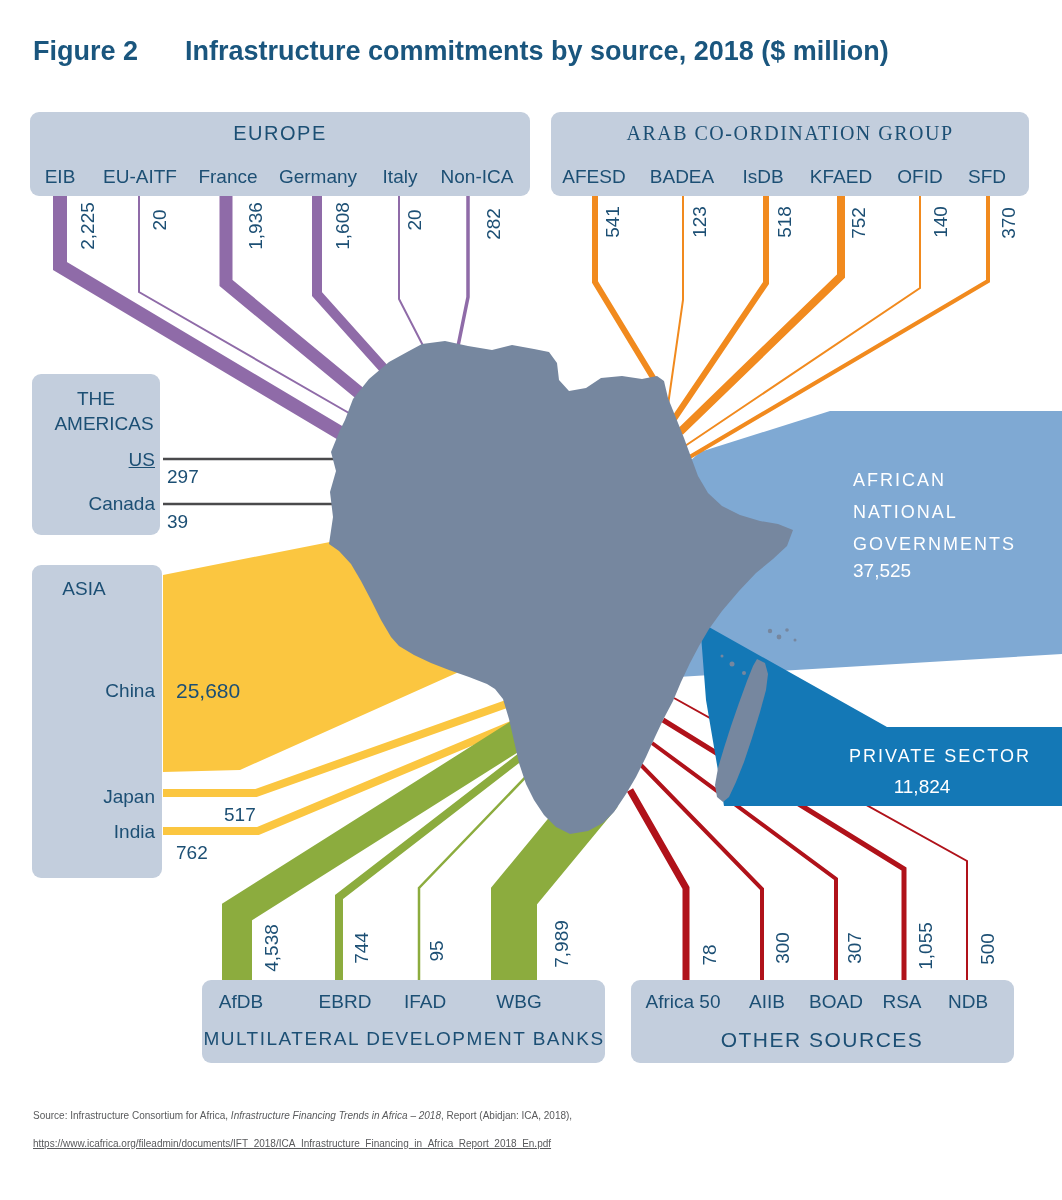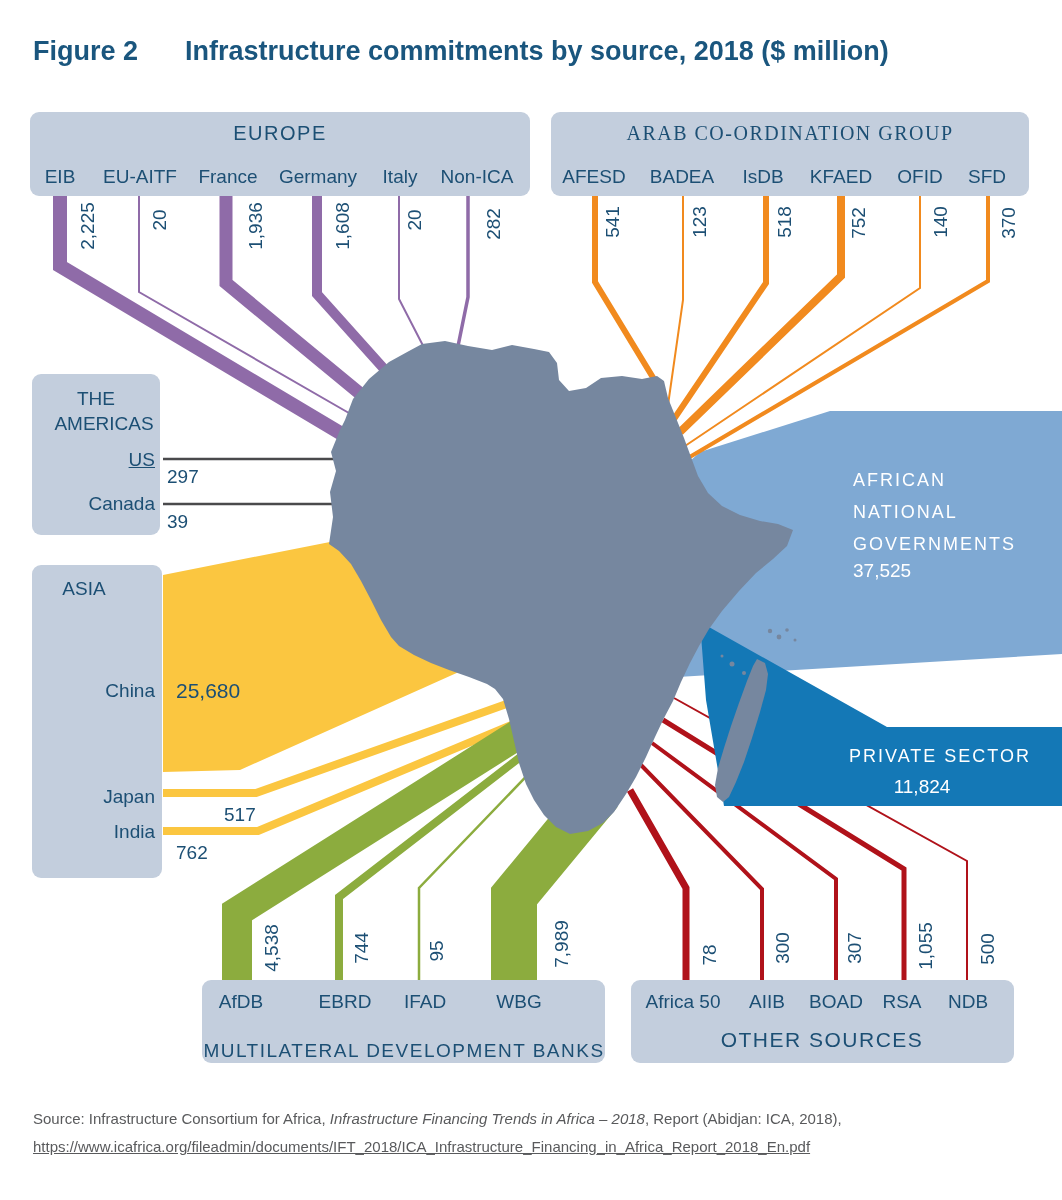--- a/index.html
+++ b/index.html
@@ -14,21 +14,21 @@
   .txt{position:absolute;z-index:2;color:#1c4f74;font-size:19px;white-space:nowrap;}
   .ctr{transform:translateX(-50%);}
   .boxtitle{letter-spacing:1.5px;font-size:20px;}
   .rot{
     position:absolute;z-index:2;color:#1c4f74;font-size:19px;white-space:nowrap;
     transform:translate(-50%,-50%) rotate(-90deg);
   }
   .rlabel{position:absolute;z-index:2;color:#1c4f74;font-size:19px;width:95px;text-align:right;white-space:nowrap;}
   .white{color:#ffffff;letter-spacing:2px;font-size:18px;}
   .figtitle{color:#1a567e;font-size:27px;font-weight:600;}
-  .src{position:absolute;z-index:2;color:#595a5c;font-size:15px;white-space:nowrap;text-align:right;}
+  .src{position:absolute;z-index:2;color:#595a5c;font-size:10px;white-space:nowrap;text-align:right;}
   a.srclink{color:#595a5c;text-decoration:underline;}
 </style>
 </head>
 <body>
 
 <svg id="ribbons" width="1062" height="1200" viewBox="0 0 1062 1200">
 
   <g fill="none">
     <polyline points="686,983 686,888 630,790" stroke-width="7" stroke="#B0121A"></polyline>
     <polyline points="762,983 762,889 641,765" stroke-width="4" stroke="#B0121A"></polyline>
@@ -163,21 +163,21 @@
 <div class="txt" style="left:853px;top:560px;color:#ffffff;">37,525</div>
 
 <div class="txt white ctr" style="left:940px;top:746px;">PRIVATE SECTOR</div>
 <div class="txt ctr" style="left:922px;top:776px;color:#ffffff;">11,824</div>
 
 <div class="box" style="left:202px;top:980px;width:403px;height:83px;"></div>
 <div class="txt ctr" style="left:241px;top:991px;">AfDB</div>
 <div class="txt ctr" style="left:345px;top:991px;">EBRD</div>
 <div class="txt ctr" style="left:425px;top:991px;">IFAD</div>
 <div class="txt ctr" style="left:519px;top:991px;">WBG</div>
-<div class="txt ctr boxtitle" style="left:404px;top:1028px;font-size:19px;margin-top:12px;">MULTILATERAL DEVELOPMENT BANKS</div>
+<div class="txt ctr boxtitle" style="left:404px;top:1028px;font-size:19px;">MULTILATERAL DEVELOPMENT BANKS</div>
 <div class="rot" style="left:272px;top:948px;">4,538</div>
 <div class="rot" style="left:362px;top:948px;">744</div>
 <div class="rot" style="left:437px;top:951px;">95</div>
 <div class="rot" style="left:562px;top:944px;">7,989</div>
 
 <div class="box" style="left:631px;top:980px;width:383px;height:83px;"></div>
 <div class="txt ctr" style="left:683px;top:991px;">Africa 50</div>
 <div class="txt ctr" style="left:767px;top:991px;">AIIB</div>
 <div class="txt ctr" style="left:836px;top:991px;">BOAD</div>
 <div class="txt ctr" style="left:902px;top:991px;">RSA</div>

